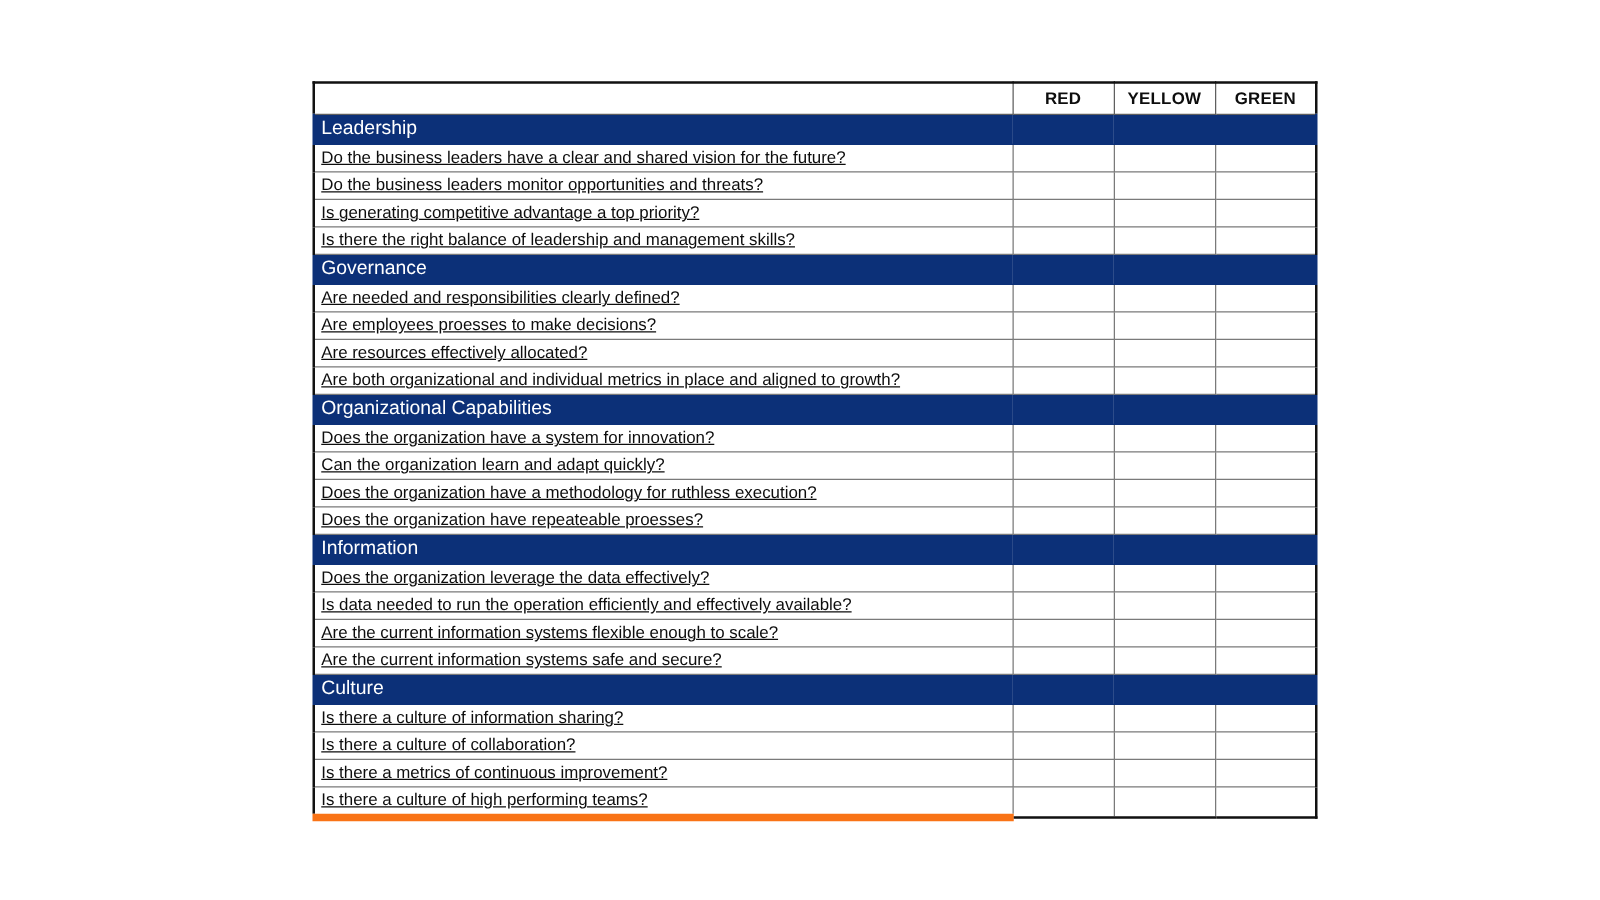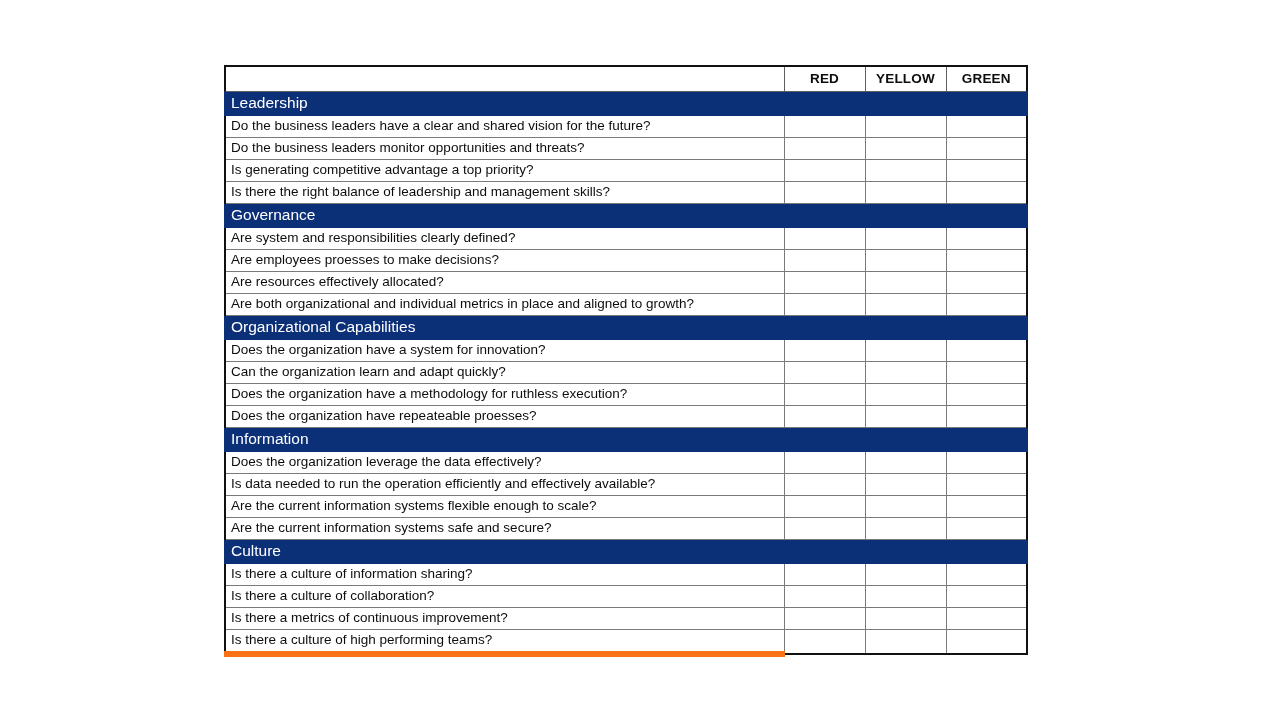--- a/index.html
+++ b/index.html
@@ -15,21 +15,21 @@
     overflow: hidden;
   }
   #slide {
     position: relative;
     width: 1280px;
     height: 720px;
     background: #ffffff;
   }
   #matrix-wrap {
     position: absolute;
-    left: 224px;
+    left: 250px;
     top: 65px;
     width: 802px;
   }
   table.matrix {
     border-collapse: collapse;
     table-layout: fixed;
     width: 802px;
     background: #ffffff;
   }
   table.matrix col.c-label { width: 559px; }
@@ -94,20 +94,21 @@
   tr.section-row td.mark.last { border-right: 2px solid #0c3078; }
 
   
   tr.q-row td.label {
     padding: 0 0 0 5px;
     white-space: nowrap;
     border-left: 2px solid #111111;
     border-top: 1px solid #7a7a7a;
     border-bottom: 1px solid #7a7a7a;
     border-right: 1px solid #7a7a7a;
+    text-decoration: underline;
   }
   tr.q-row td.mark {
     border-top: 1px solid #7a7a7a;
     border-bottom: 1px solid #7a7a7a;
     border-left: 1px solid #7a7a7a;
     border-right: 1px solid #7a7a7a;
   }
   tr.q-row td.mark.last { border-right: 2px solid #111111; }
   tr.q-row.last-row td.label { border-bottom: 6px solid #f97316; }
   tr.q-row.last-row td.mark  { border-bottom: 2px solid #111111; }
@@ -161,21 +162,21 @@
             <td class="mark"></td>
             <td class="mark last"></td>
           </tr>
           <tr class="section-row">
             <td class="label">Governance</td>
             <td class="mark"></td>
             <td class="mark"></td>
             <td class="mark last"></td>
           </tr>
           <tr class="q-row">
-            <td class="label">Are system and responsibilities clearly defined?</td>
+            <td class="label">Are needed and responsibilities clearly defined?</td>
             <td class="mark"></td>
             <td class="mark"></td>
             <td class="mark last"></td>
           </tr>
           <tr class="q-row">
             <td class="label">Are employees proesses to make decisions?</td>
             <td class="mark"></td>
             <td class="mark"></td>
             <td class="mark last"></td>
           </tr>

